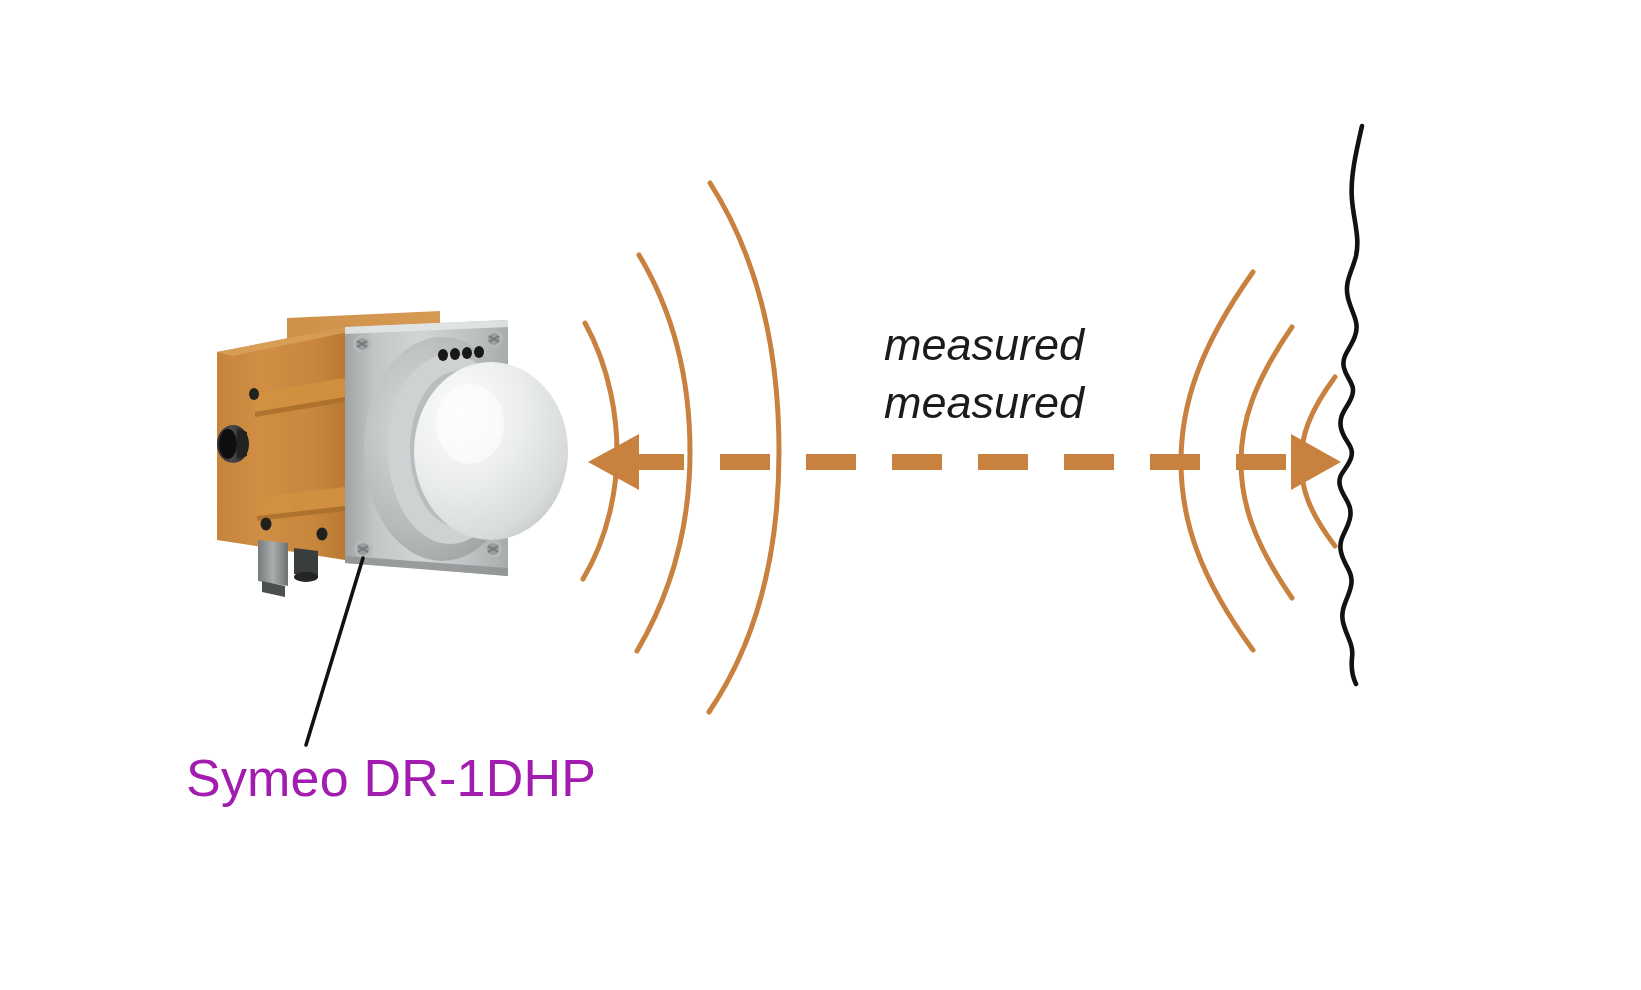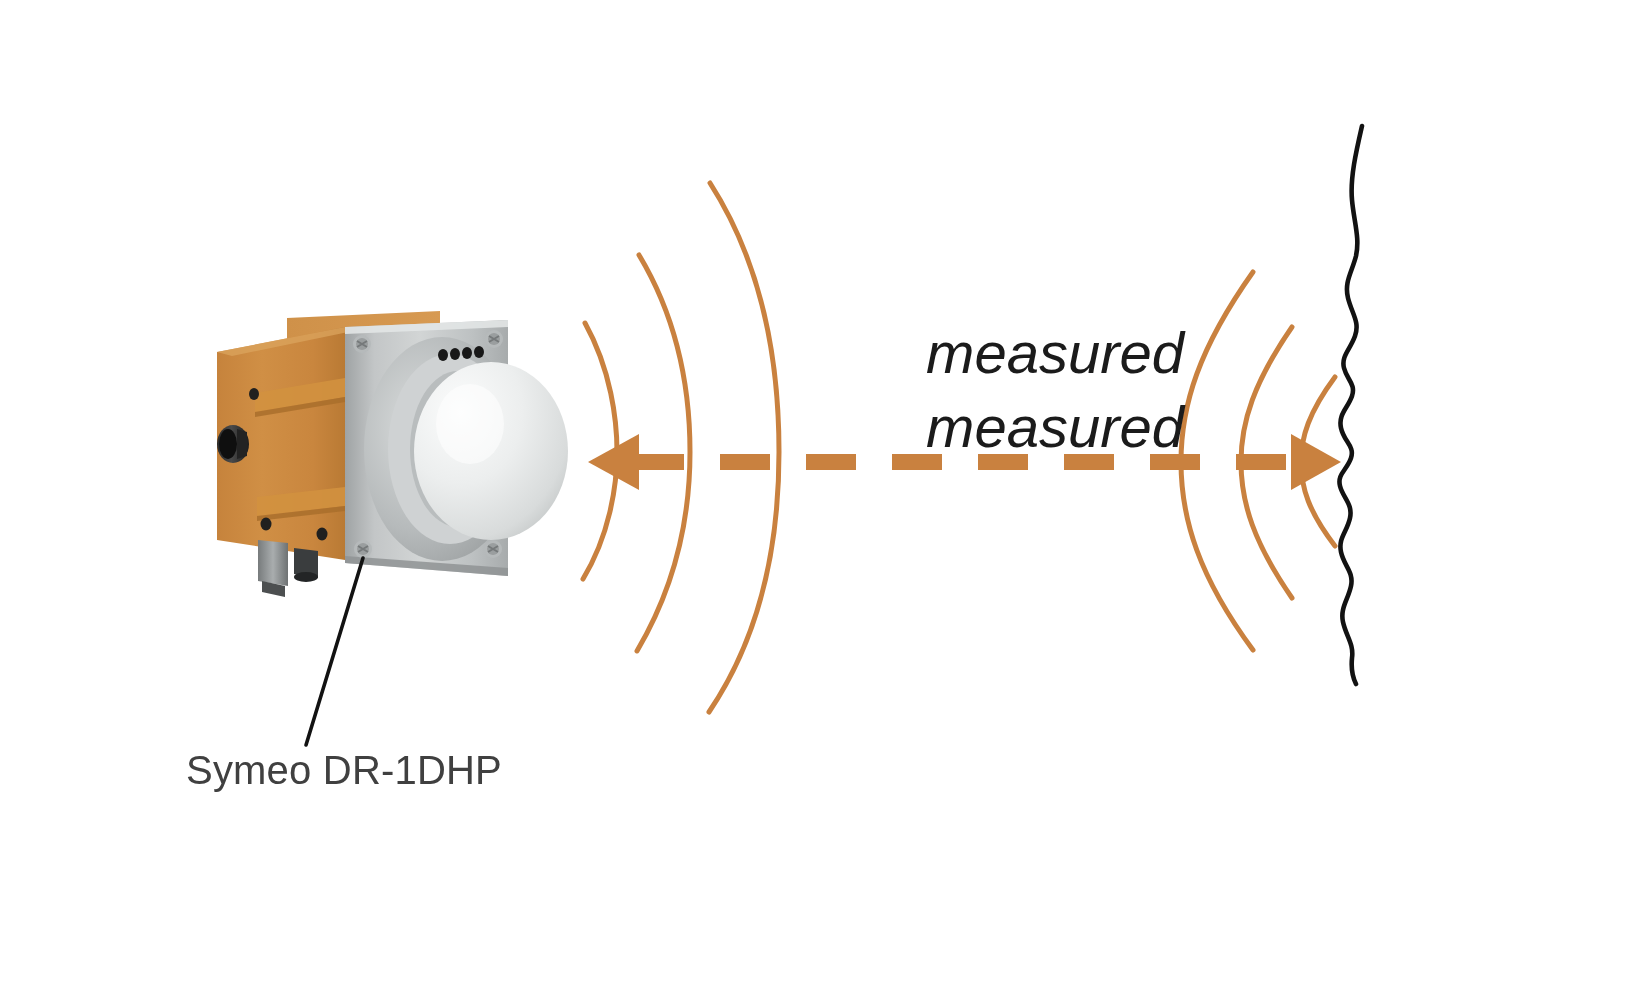--- a/index.html
+++ b/index.html
@@ -24,34 +24,34 @@
     height: 990px;
   }
   .txt-label {
     position: absolute;
     color: #1a1a1a;
     white-space: nowrap;
   }
   #device-label {
     left: 186px;
     top: 748px;
-    font-size: 40px;
+    font-size: 52px;
     font-weight: 400;
     letter-spacing: 0.2px;
-    color: #404040;
+    color: #a21caf;
   }
   #distance-label {
     left: 884px;
     top: 316px;
     width: 300px;
-    font-size: 58px;
+    font-size: 45px;
     font-style: italic;
     font-weight: 400;
     line-height: 1.28;
-    text-align: right;
+    text-align: left;
     color: #1b1b1b;
     white-space: normal;
   }
   #distance-label .l2 { display: block; }
 </style>
 </head>
 <body>
 
 <div id="stage">
 

